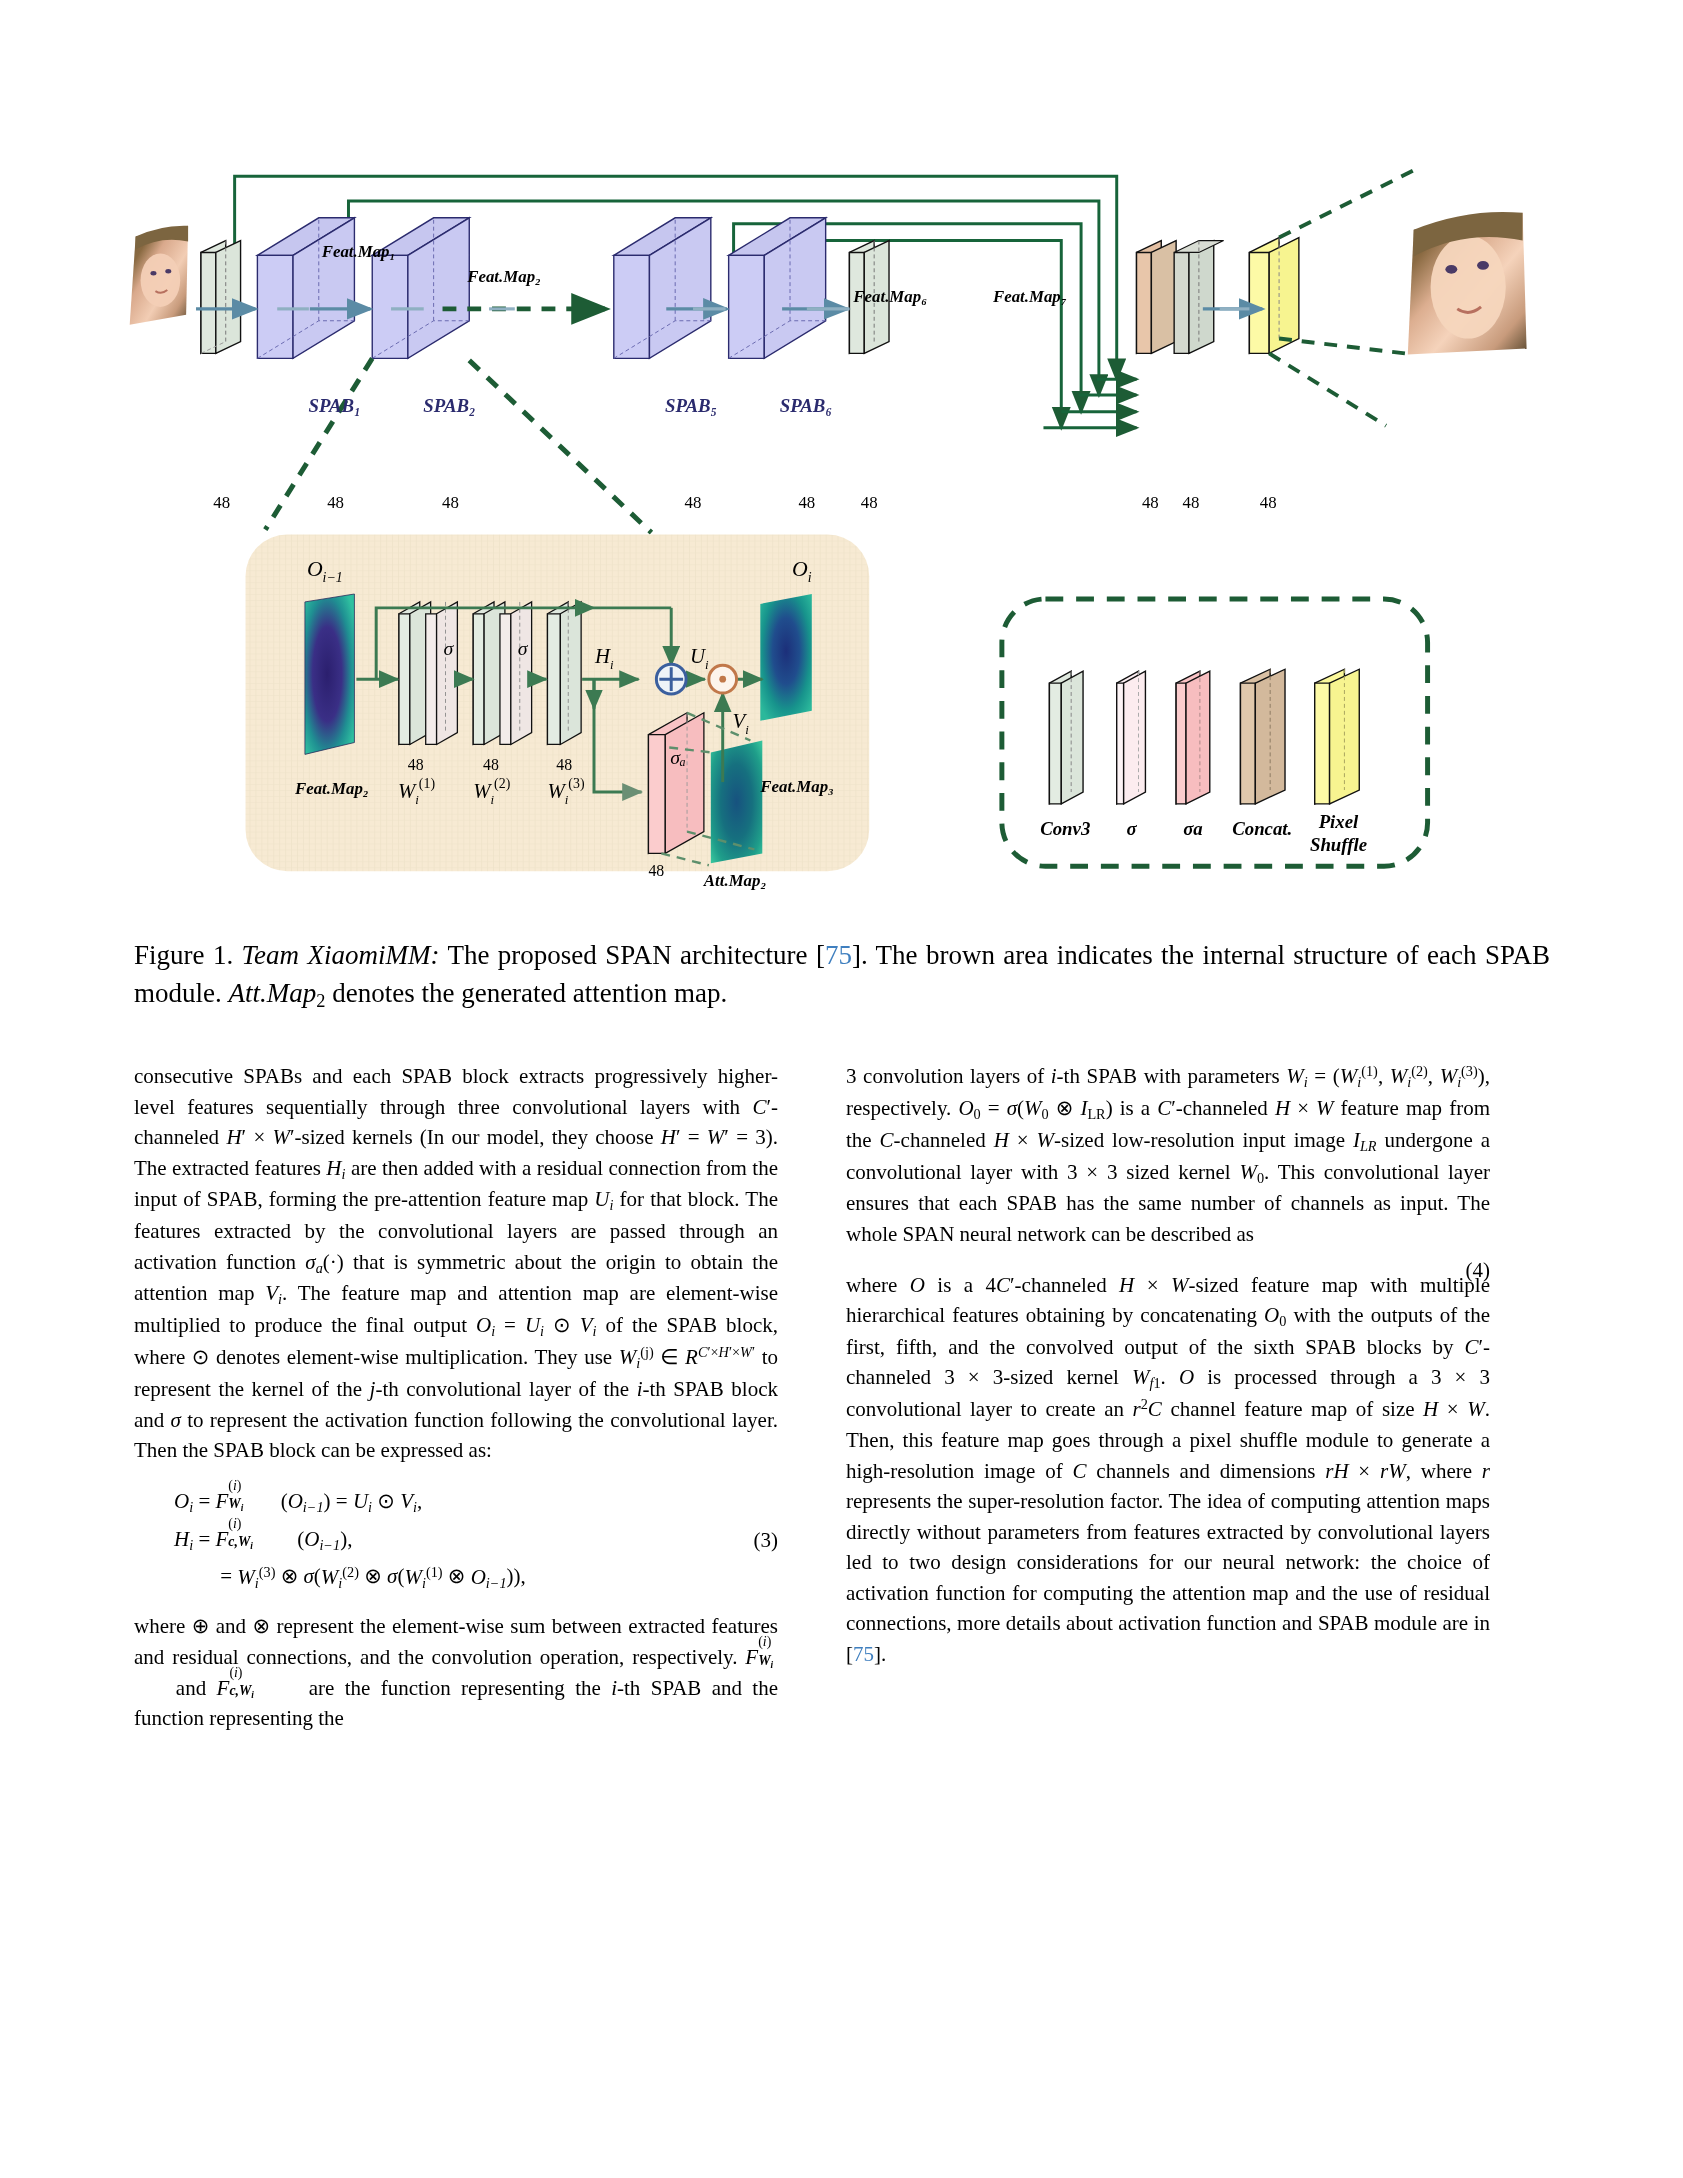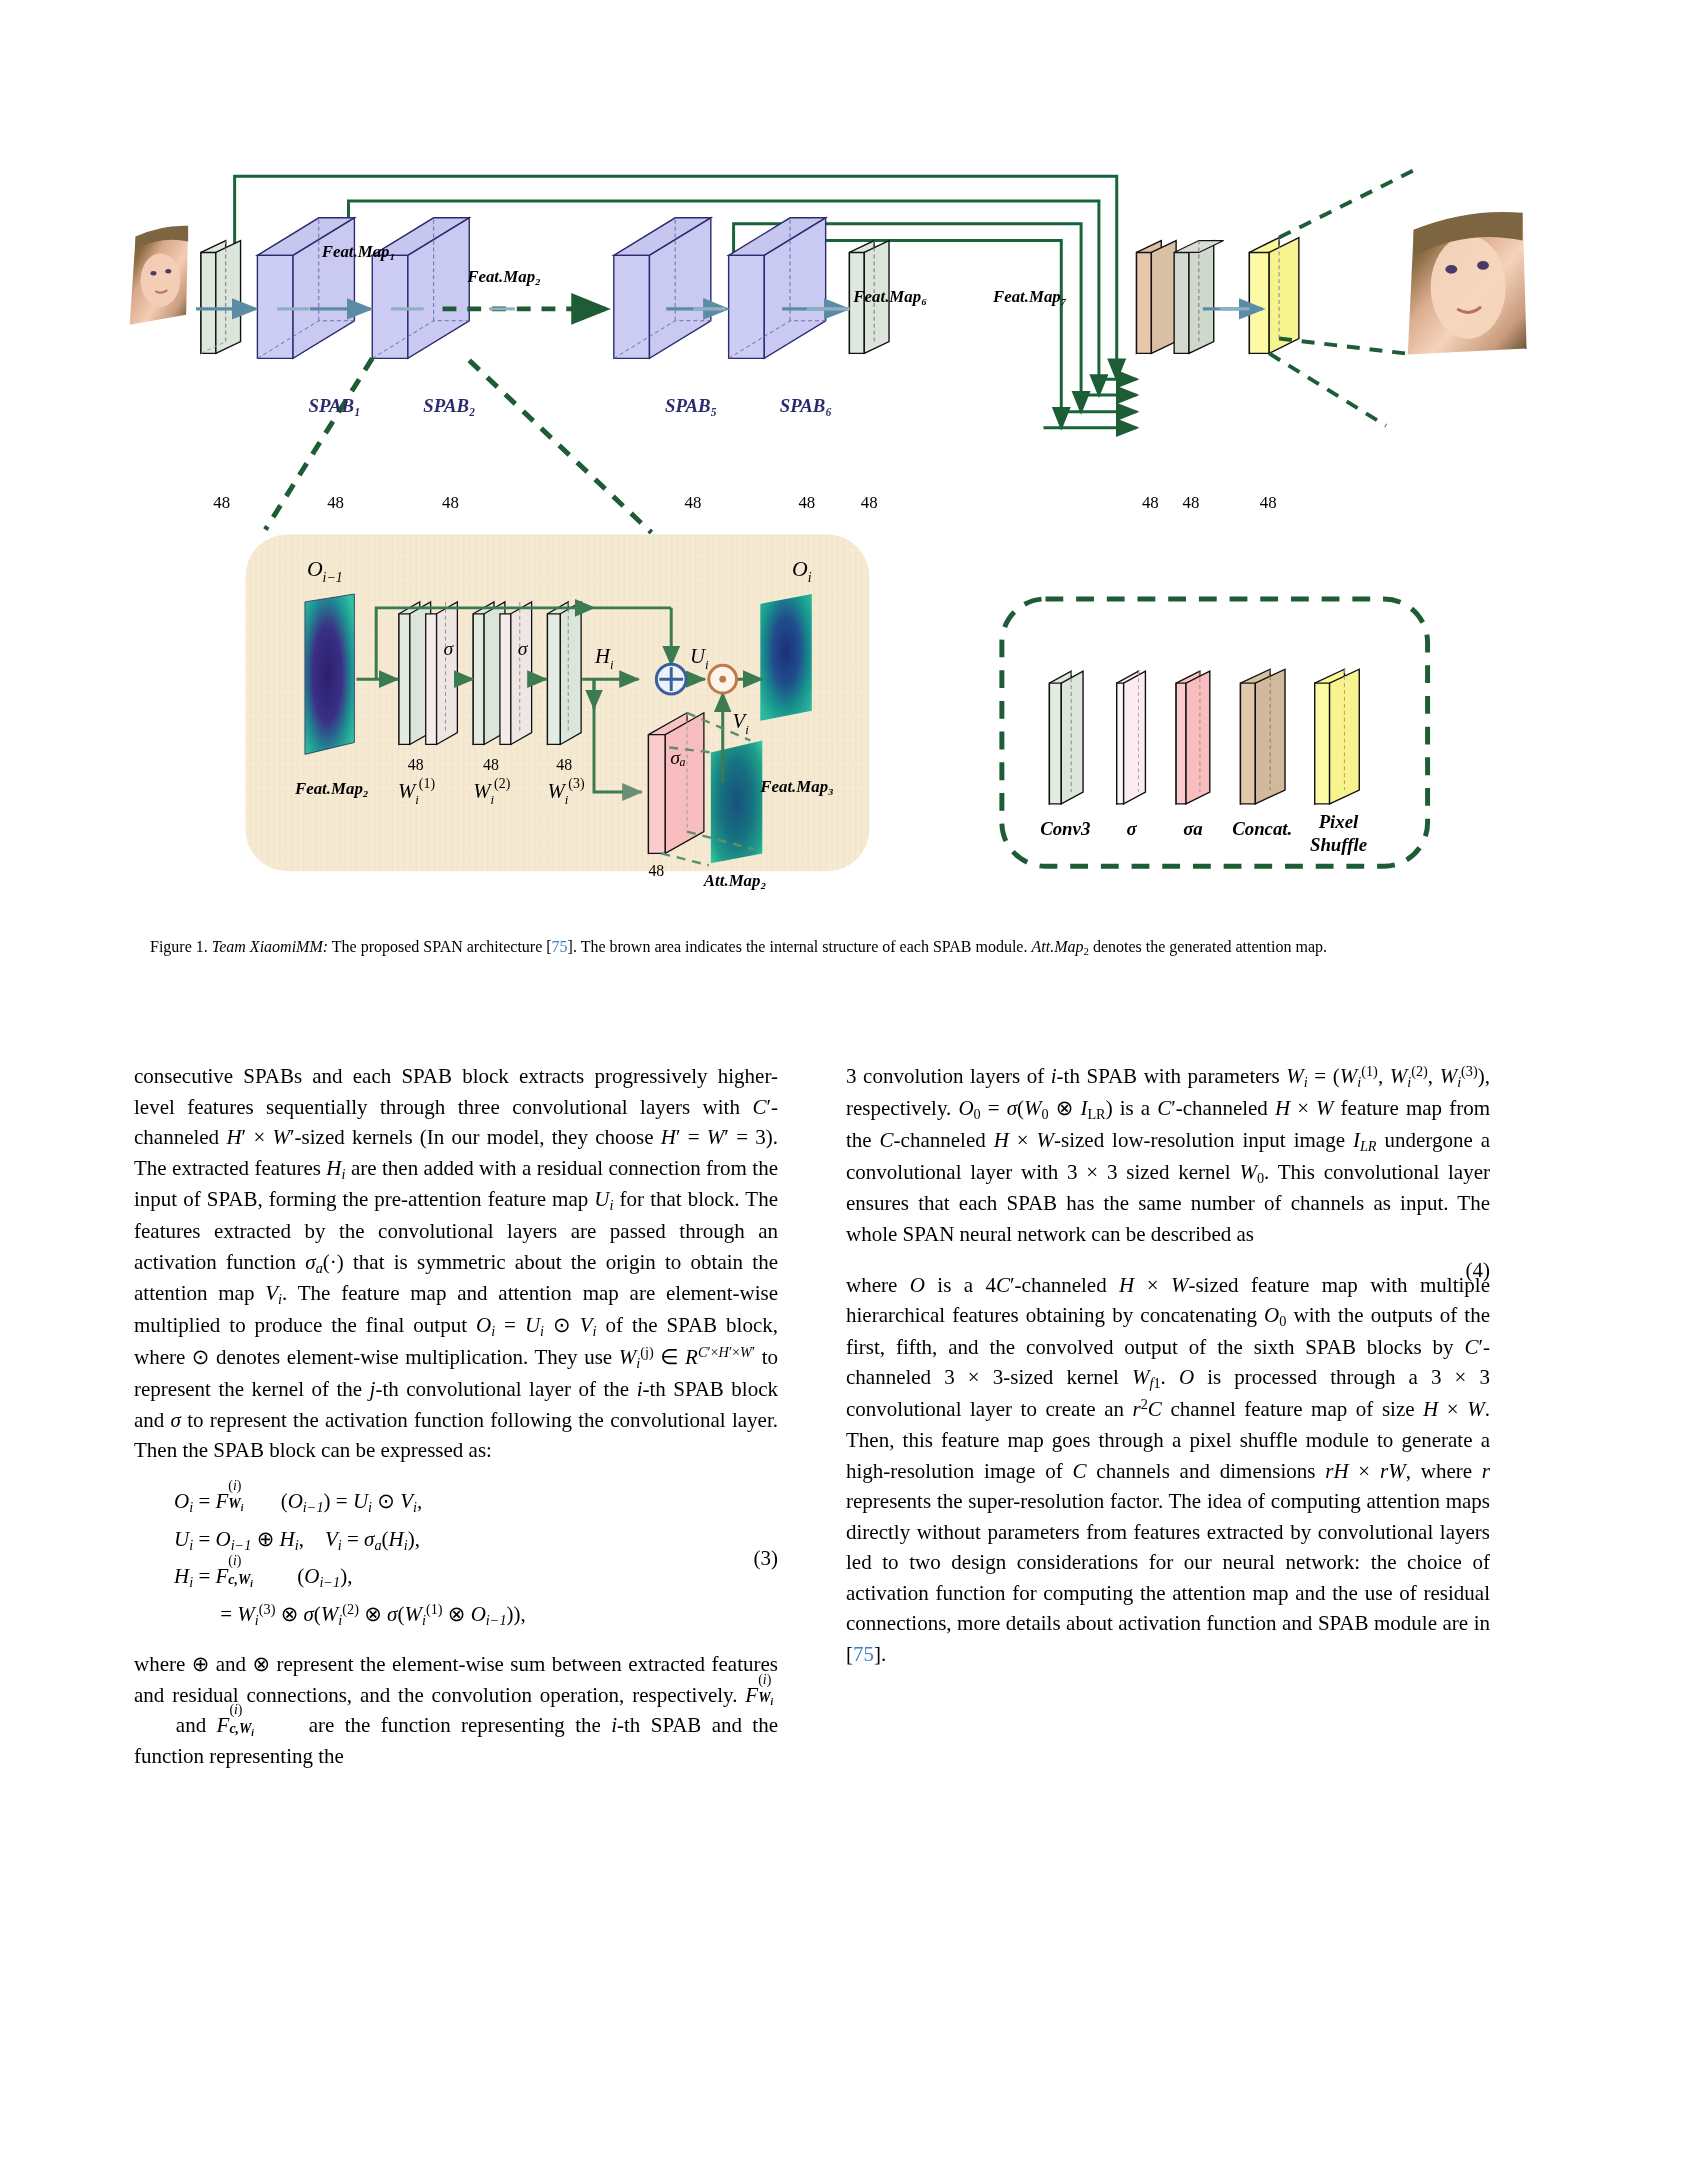--- a/index.html
+++ b/index.html
@@ -4,21 +4,21 @@
 <style>
   html,body{margin:0;padding:0;background:#fff;}
   body{width:1683px;height:2178px;font-family:"Liberation Serif",serif;color:#000;position:relative;overflow:hidden;}
   .page{position:absolute;inset:0;}
 
   
   .figure{position:absolute;left:0;top:0;width:1683px;height:891px;}
   svg.figsvg{position:absolute;left:0;top:0;}
 
   
-  .caption{position:absolute;left:150px;top:936px;width:1416px;font-size:16px;line-height:1.42;text-align:justify;}
+  .caption{position:absolute;left:134px;top:936px;width:1416px;font-size:27px;line-height:1.42;text-align:justify;}
   .caption .it{font-style:italic;}
   .cite{color:#3f7fbf;}
 
   
   .col{position:absolute;top:1061px;width:644px;font-size:21px;line-height:1.455;text-align:justify;}
   .colL{left:134px;}
   .colR{left:846px;}
   .col p{margin:0 0 0 0;text-indent:0;}
 
   
@@ -427,23 +427,20 @@
     <p>
       consecutive SPABs and each SPAB block extracts progressively higher-level features sequentially through three convolutional layers with <span class="m">C</span>′-channeled <span class="m">H</span>′ × <span class="m">W</span>′-sized kernels (In our model, they choose <span class="m">H</span>′ = <span class="m">W</span>′ = 3). The extracted features <span class="m">H<sub class="s">i</sub></span> are then added with a residual connection from the input of SPAB, forming the pre-attention feature map <span class="m">U<sub class="s">i</sub></span> for that block. The features extracted by the convolutional layers are passed through an activation function <span class="m">σ<sub class="s">a</sub></span>(·) that is symmetric about the origin to obtain the attention map <span class="m">V<sub class="s">i</sub></span>. The feature map and attention map are element-wise multiplied to produce the final output <span class="m">O<sub class="s">i</sub></span> = <span class="m">U<sub class="s">i</sub></span> ⊙ <span class="m">V<sub class="s">i</sub></span> of the SPAB block, where ⊙ denotes element-wise multiplication. They use <span class="m">W<sub class="s">i</sub><sup class="p">(j)</sup></span> ∈ <span class="m">R<sup class="p"><span class="m">C</span>′×<span class="m">H</span>′×<span class="m">W</span>′</sup></span> to represent the kernel of the <span class="m">j</span>-th convolutional layer of the <span class="m">i</span>-th SPAB block and <span class="m">σ</span> to represent the activation function following the convolutional layer. Then the SPAB block can be expressed as:
     </p>
 
     <div class="eq">
       <div class="eqbody">
         <div class="eqline">
           <span class="m">O<sub class="s">i</sub></span> = <span class="m">F</span><span class="subsup"><span class="base">W</span><span class="up">(<span class="m">i</span>)</span><span class="dn"><span class="m">W<sub class="s">i</sub></span></span></span><span style="display:inline-block;width:1.55em"></span>(<span class="m">O<sub class="s">i−1</sub></span>) = <span class="m">U<sub class="s">i</sub></span> ⊙ <span class="m">V<sub class="s">i</sub></span>,
         </div>
         <div class="eqline">
-          <span class="m">U<sub class="s">i</sub></span> = <span class="m">O<sub class="s">i−1</sub></span> ⊕ <span class="m">H<sub class="s">i</sub></span>,&nbsp;&nbsp;&nbsp;&nbsp;<span class="m">V<sub class="s">i</sub></span> = <span class="m">σ<sub class="s">a</sub></span>(<span class="m">H<sub class="s">i</sub></span>),
-        </div>
-        <div class="eqline">
           <span class="m">H<sub class="s">i</sub></span> = <span class="m">F</span><span class="subsup"><span class="base">Wi</span><span class="up">(<span class="m">i</span>)</span><span class="dn"><span class="m">c,W<sub class="s">i</sub></span></span></span><span style="display:inline-block;width:2.1em"></span>(<span class="m">O<sub class="s">i−1</sub></span>),
         </div>
         <div class="eqline" style="margin-left:2.2em">
           = <span class="m">W<sub class="s">i</sub><sup class="p">(3)</sup></span> ⊗ <span class="m">σ</span>(<span class="m">W<sub class="s">i</sub><sup class="p">(2)</sup></span> ⊗ <span class="m">σ</span>(<span class="m">W<sub class="s">i</sub><sup class="p">(1)</sup></span> ⊗ <span class="m">O<sub class="s">i−1</sub></span>)),
         </div>
       </div>
       <div class="eqnum" style="top:50%;transform:translateY(-50%)">(3)</div>
     </div>
 
     <p>

